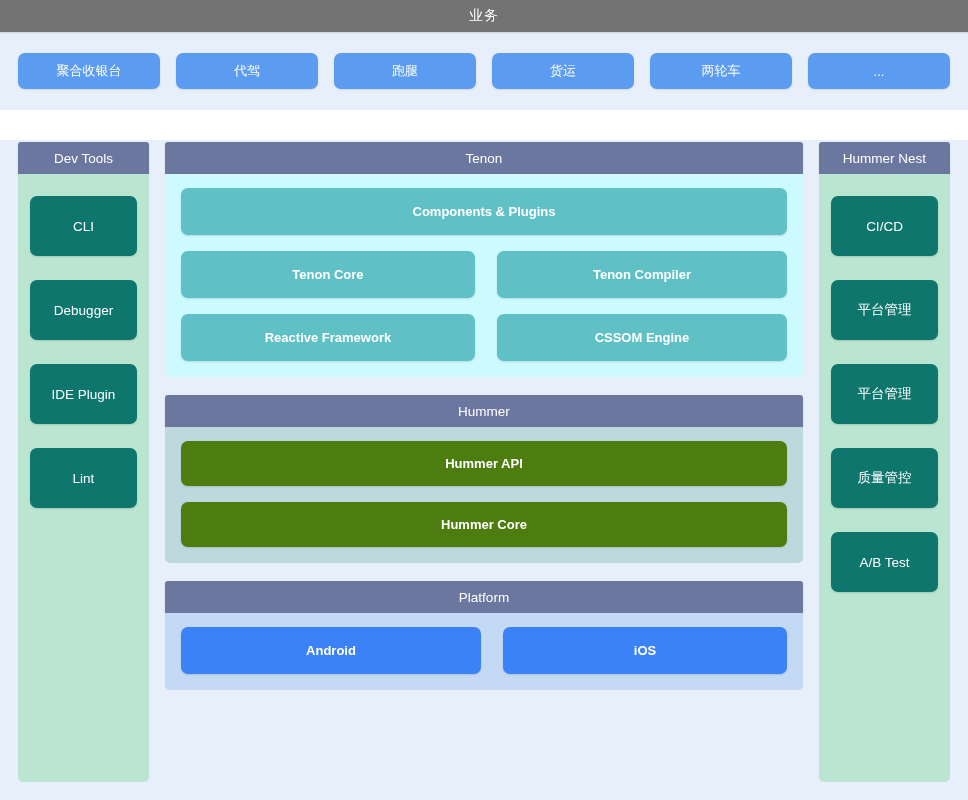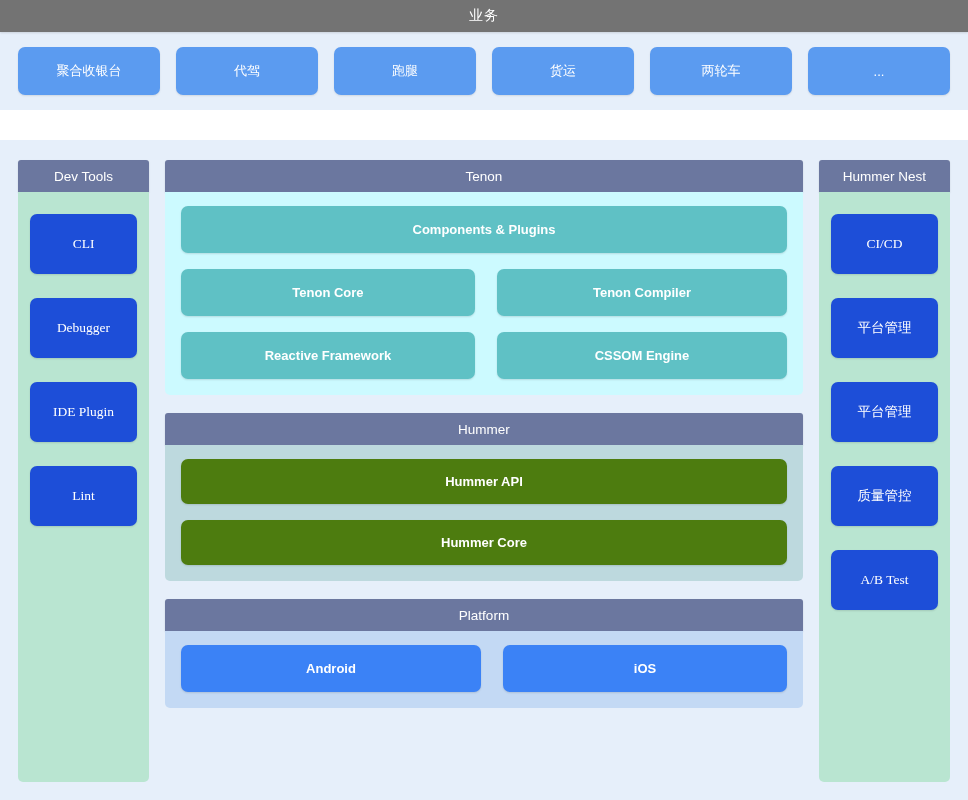--- a/index.html
+++ b/index.html
@@ -36,21 +36,21 @@
   }
   .business-body {
     flex: 1;
     display: flex;
     align-items: center;
     padding: 0 18px;
     gap: 16px;
   }
   .biz-tag {
     flex: 1;
-    height: 48px;
+    height: 36px;
     background: #5b9bf0;
     border-radius: 7px;
     color: #ffffff;
     font-size: 13px;
     display: flex;
     align-items: center;
     justify-content: center;
     box-shadow: 0 1px 2px rgba(0,0,0,0.10);
   }
 
@@ -59,21 +59,21 @@
     height: 30px;
     background: #ffffff;
   }
 
   
   .arch-panel {
     width: 968px;
     height: 660px;
     background: #e6effa;
     box-sizing: border-box;
-    padding: 20px 18px 18px 18px;
+    padding: 2px 18px 18px 18px;
     display: flex;
     gap: 16px;
   }
 
   
   .side-col {
     width: 131px;
     display: flex;
     flex-direction: column;
     flex-shrink: 0;
@@ -95,30 +95,29 @@
     border-radius: 0 0 5px 5px;
     padding: 22px 12px 12px 12px;
     box-sizing: border-box;
     display: flex;
     flex-direction: column;
     gap: 24px;
     align-items: stretch;
   }
   .col-item {
     height: 60px;
-    background: #1d4ed8;
+    background: #0f766e;
     border-radius: 7px;
     color: #ffffff;
     font-size: 13.5px;
     display: flex;
     align-items: center;
     justify-content: center;
     flex-shrink: 0;
     box-shadow: 0 1px 2px rgba(0,0,0,0.12);
-    font-family: Liberation Serif, serif;
   }
 
   
   .mid-col {
     flex: 1;
     display: flex;
     flex-direction: column;
     gap: 18px;
     min-width: 0;
   }

